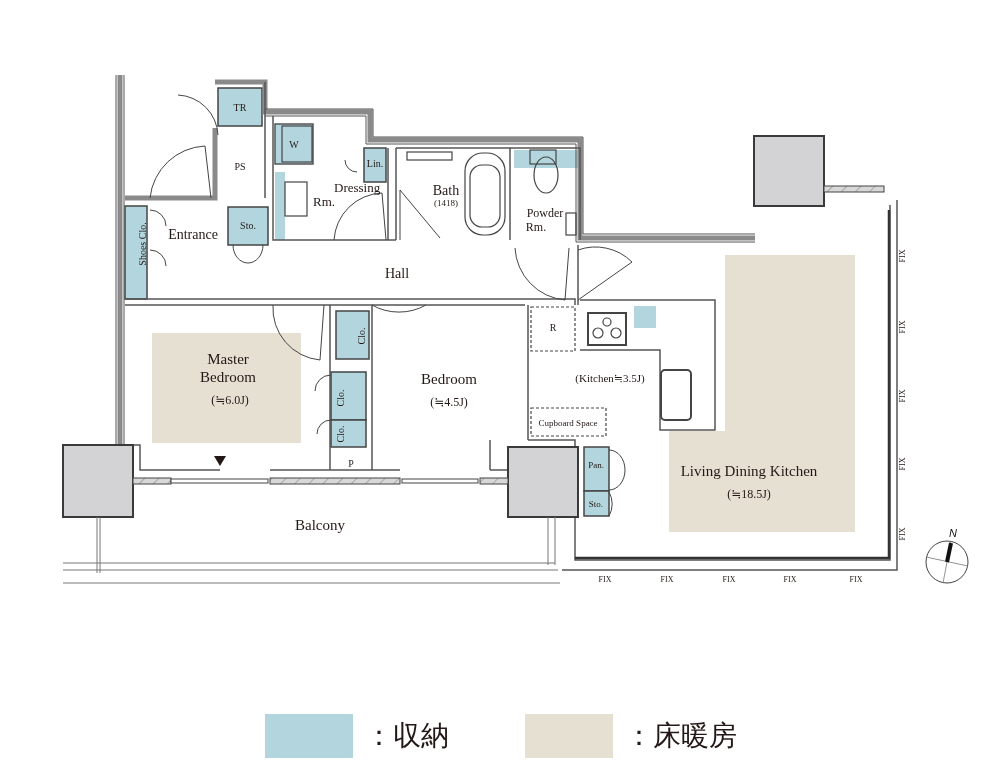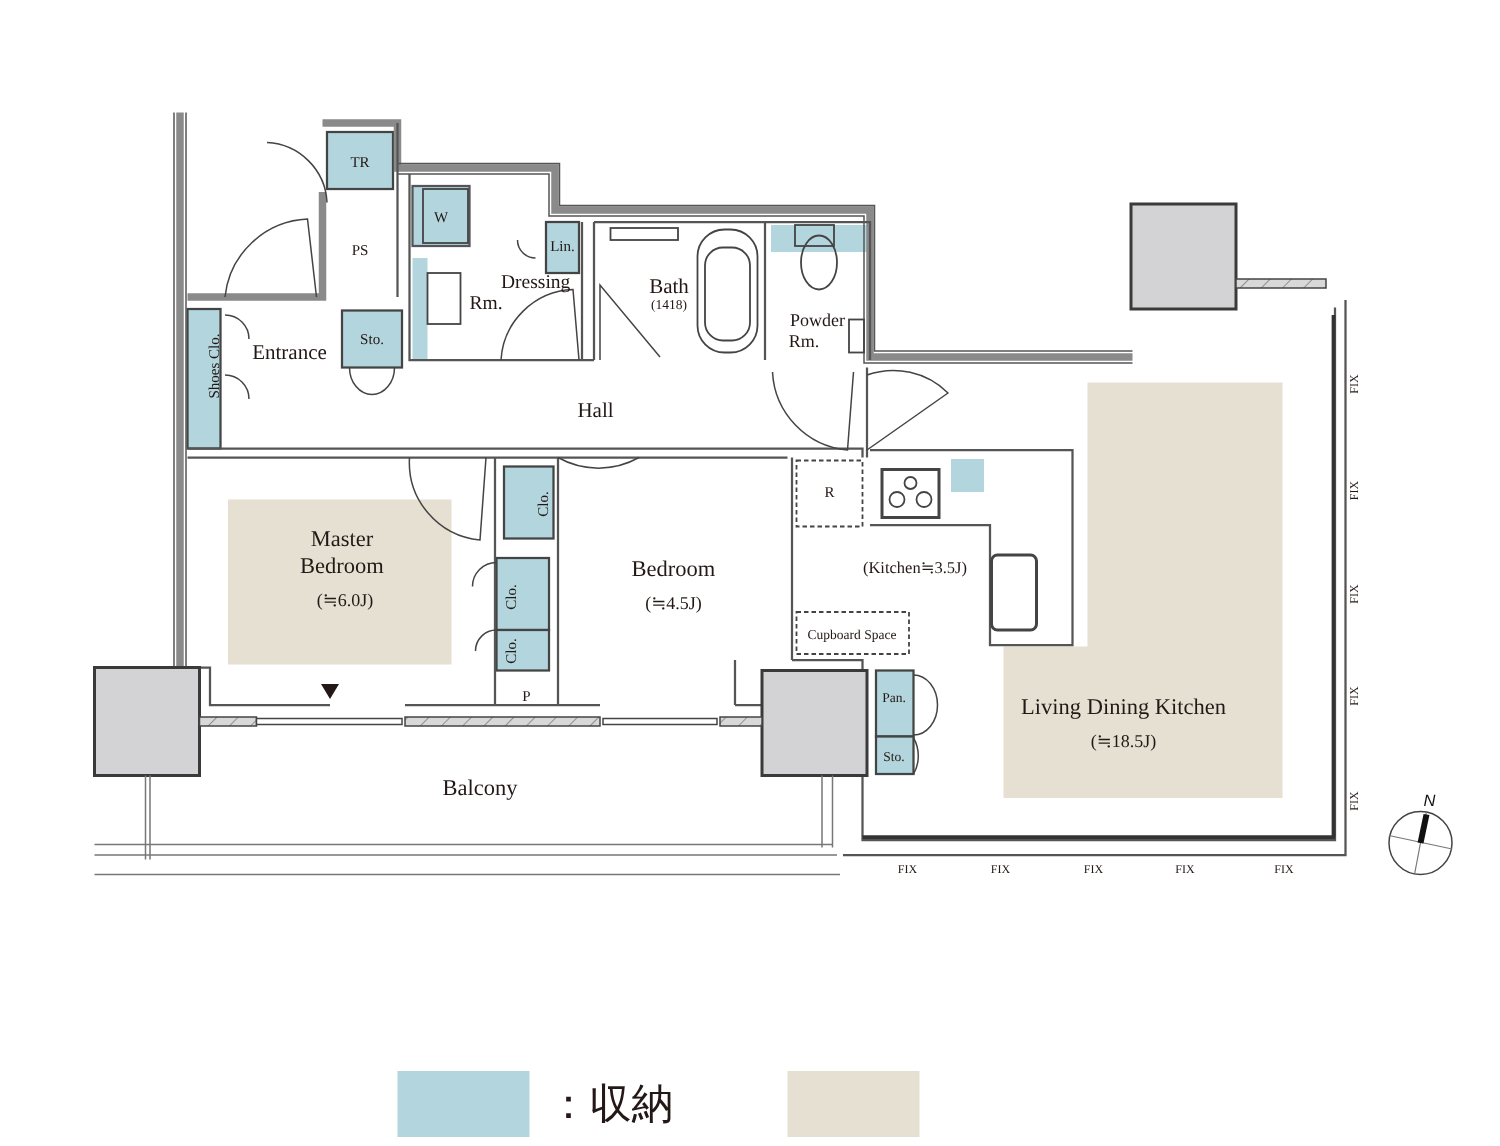--- a/index.html
+++ b/index.html
@@ -191,13 +191,14 @@
     <text x="953" y="537" font-size="11" font-style="italic" text-anchor="middle" font-family="Liberation Sans, sans-serif" fill="#111">N</text>
   </g>
 </svg>
 
 <div class="legend" style="left:265px;">
   <div class="swatch" style="background:#b3d6de;"></div>
   <span class="legend-text">：収納</span>
 </div>
 <div class="legend" style="left:525px;">
   <div class="swatch" style="background:#e6e0d3;"></div>
+  <span class="legend-text">：床暖房</span>
 </div>
 
 </body></html>

